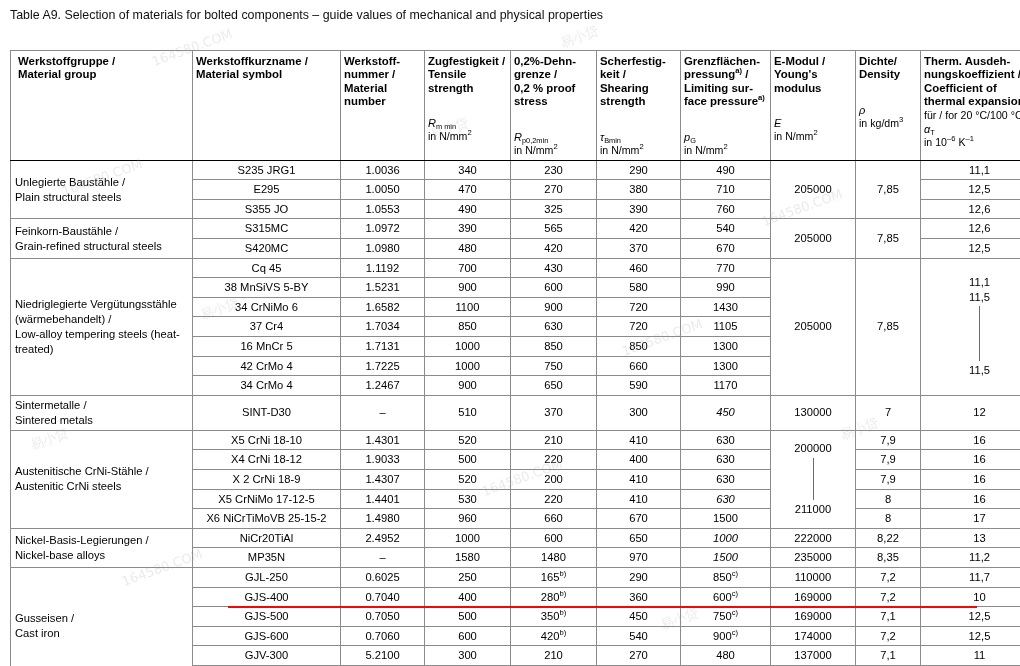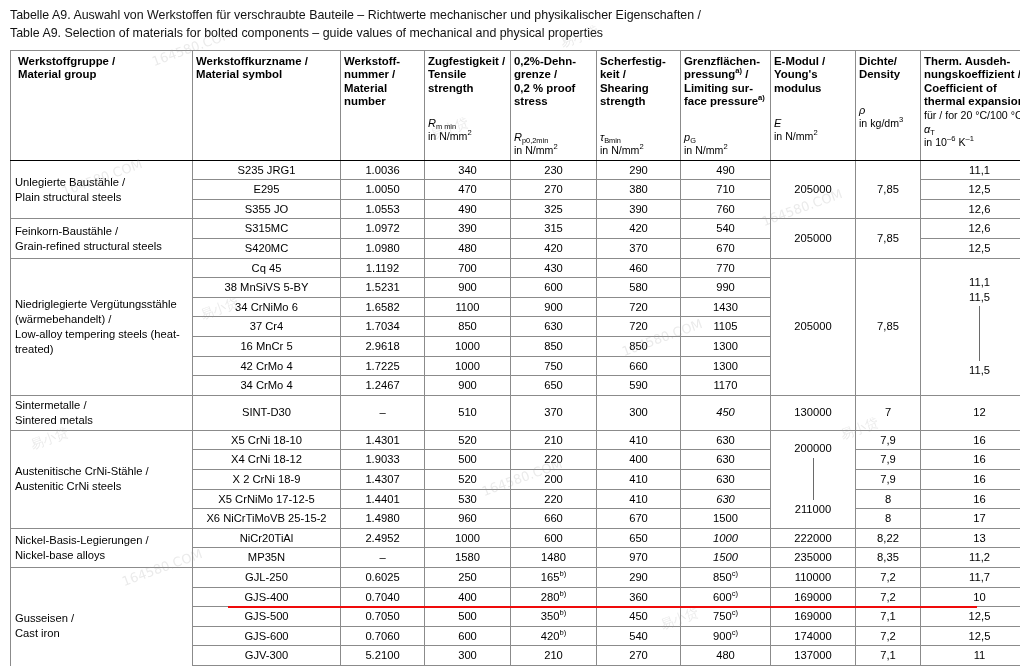--- a/index.html
+++ b/index.html
@@ -99,21 +99,20 @@
     <span style="left:200px;top:300px;">易小贷</span>
     <span style="left:620px;top:330px;">164580.COM</span>
     <span style="left:30px;top:430px;">易小贷</span>
     <span style="left:480px;top:470px;">164580.COM</span>
     <span style="left:840px;top:420px;">易小贷</span>
     <span style="left:120px;top:560px;">164580.COM</span>
     <span style="left:660px;top:610px;">易小贷</span>
   </div>
 
   <div class="caption">
-    <div>Tabelle A9. Auswahl von Werkstoffen für verschraubte Bauteile – Richtwerte mechanischer und physikalischer Eigenschaften /</div>
     <div>Table A9. Selection of materials for bolted components – guide values of mechanical and physical properties</div>
   </div>
 
   <div class="tbl-wrap">
     <table class="mt">
       <colgroup>
         <col style="width:182px">
         <col style="width:148px">
         <col style="width:84px">
         <col style="width:86px">
@@ -211,21 +210,21 @@
             <td>325</td>
             <td>390</td>
             <td>760</td>
             <td>12,6</td>
           </tr>
           <tr class="grp-start">
             <td class="grp" rowspan="2">Feinkorn-Baustähle /<br>Grain-refined structural steels</td>
             <td>S315MC</td>
             <td>1.0972</td>
             <td>390</td>
-            <td>315</td>
+            <td>565</td>
             <td>420</td>
             <td>540</td>
             <td rowspan="2" style="vertical-align: middle;">205000</td>
             <td rowspan="2">7,85</td>
             <td>12,6</td>
           </tr>
           <tr>
             <td>S420MC</td>
             <td>1.0980</td>
             <td>480</td>
@@ -265,21 +264,21 @@
           <tr>
             <td>37 Cr4</td>
             <td>1.7034</td>
             <td>850</td>
             <td>630</td>
             <td>720</td>
             <td>1105</td>
           </tr>
           <tr>
             <td>16 MnCr 5</td>
-            <td>2.9618</td>
+            <td>1.7131</td>
             <td>1000</td>
             <td>850</td>
             <td>850</td>
             <td>1300</td>
           </tr>
           <tr>
             <td>42 CrMo 4</td>
             <td>1.7225</td>
             <td>1000</td>
             <td>750</td>

